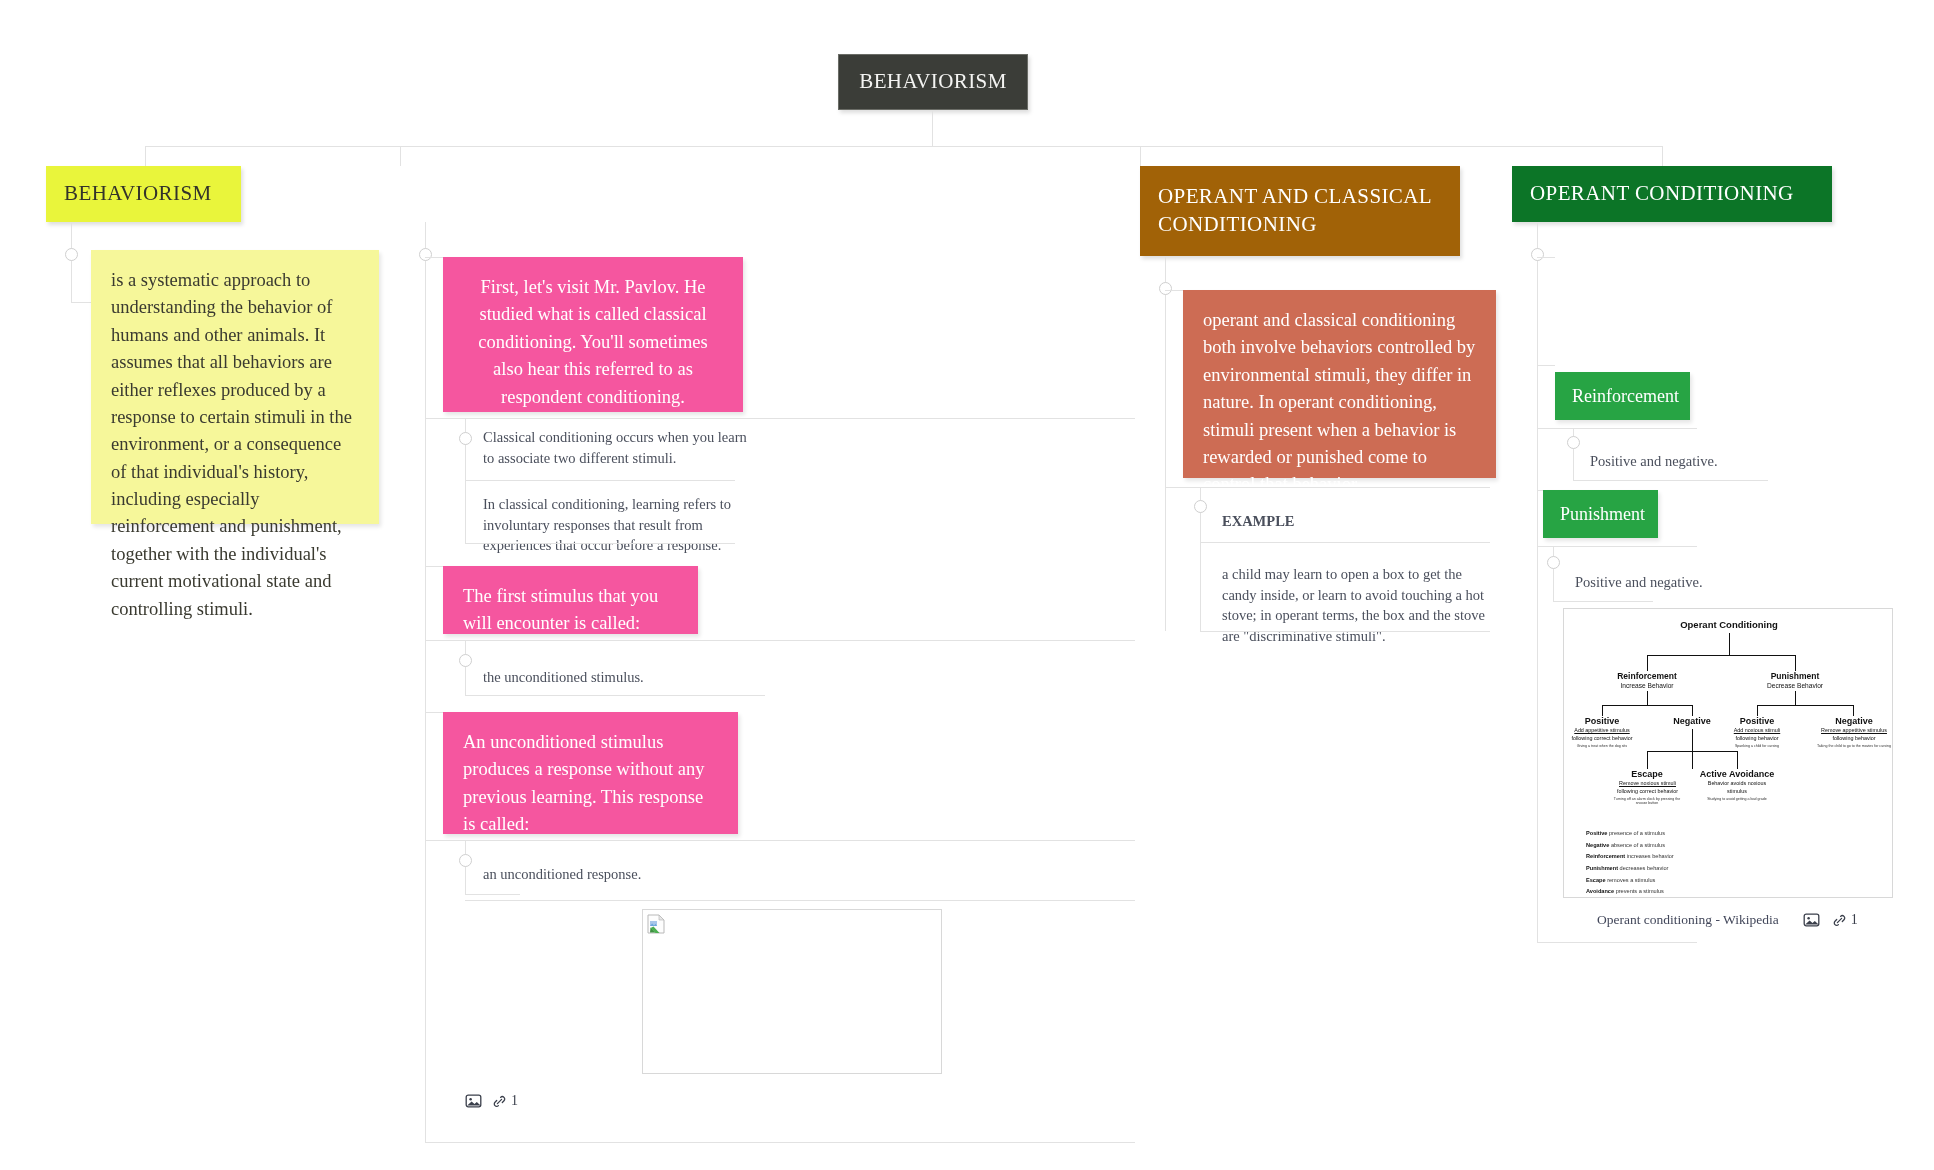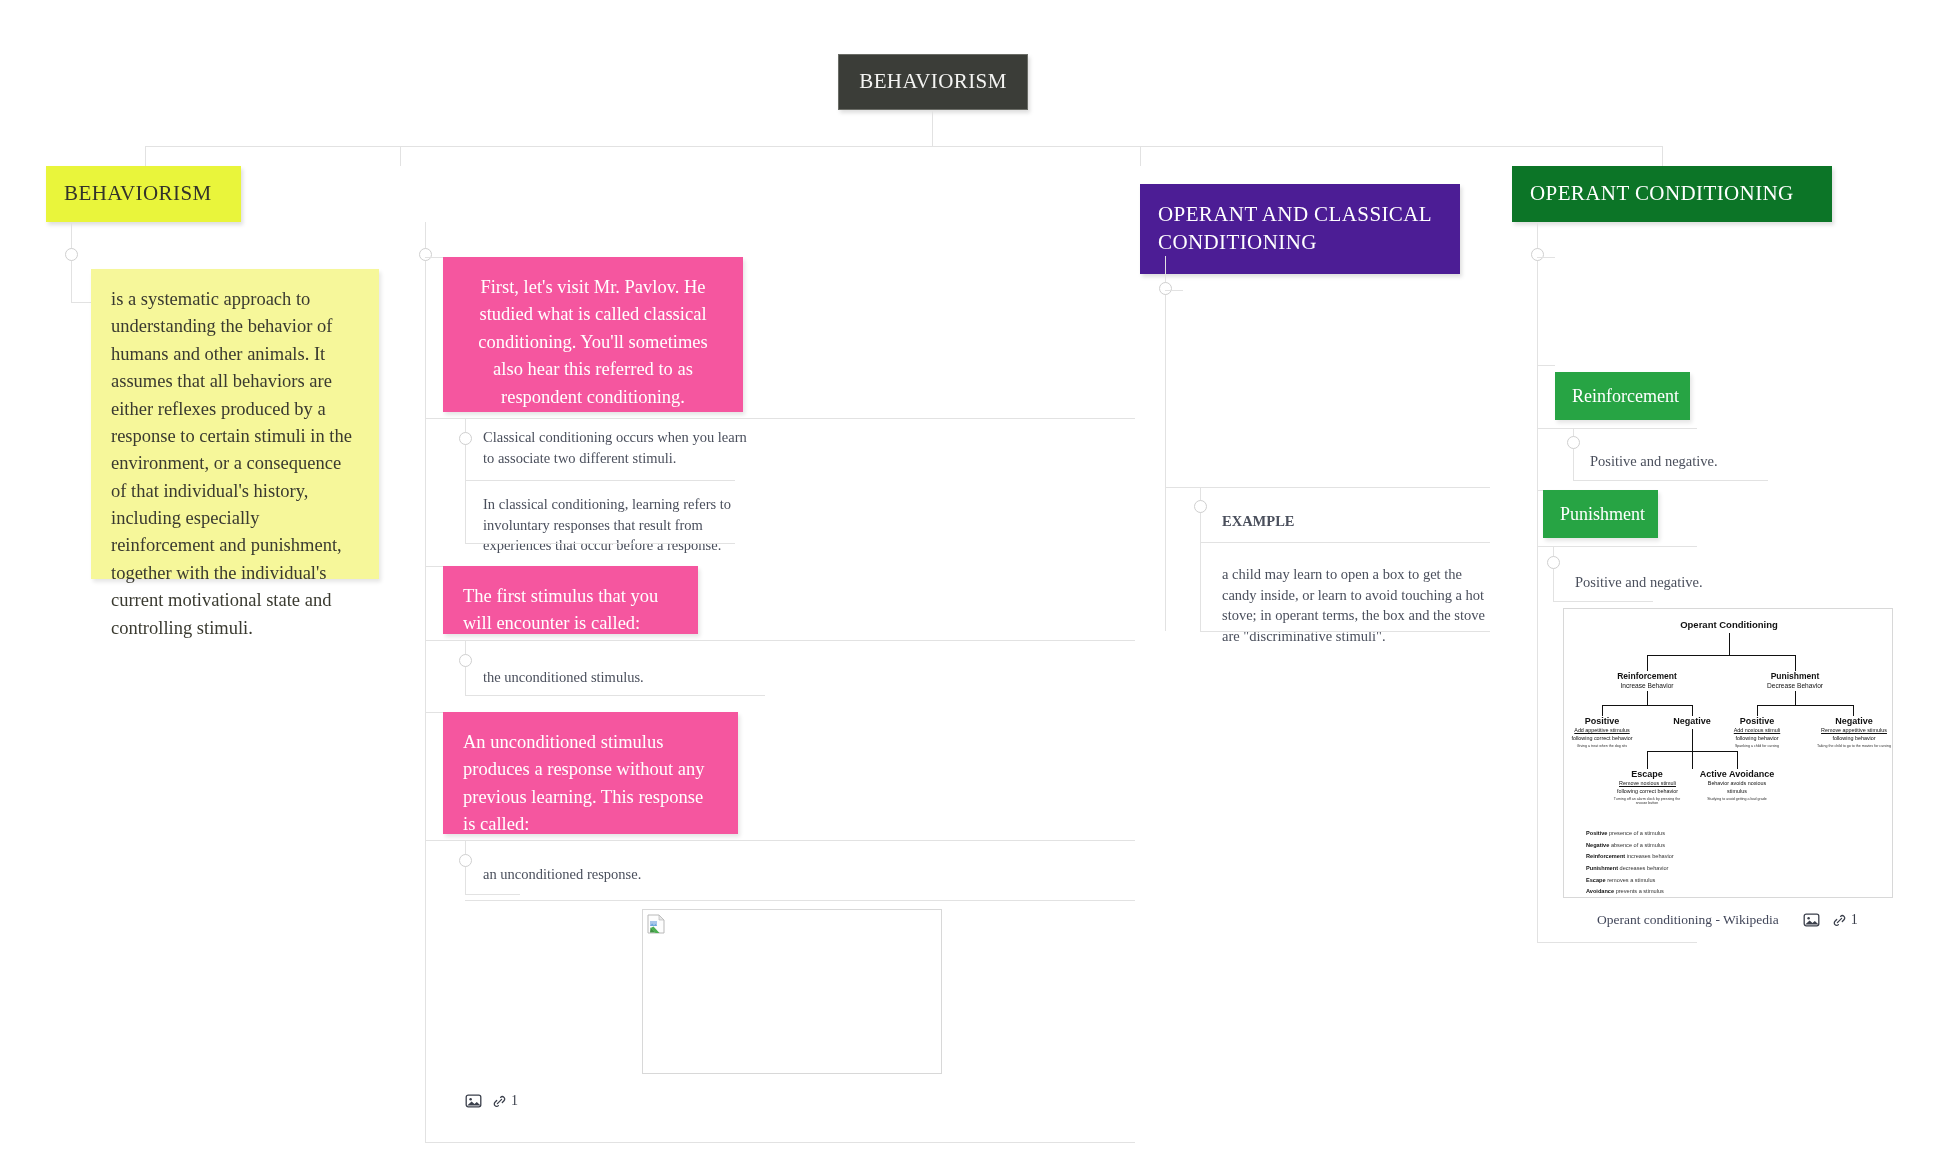--- a/index.html
+++ b/index.html
@@ -46,21 +46,21 @@
     font-size:14.5px;line-height:1.42;color:#4a4f5c;
     padding:2px 0 0 0;
   }
 
   
   .c-root{background:#3b3d38;color:#f4f4f2;border:1px solid #6a6c66;}
   .c-yellow-h{background:#e9f53b;color:#33332a;}
   .c-yellow-b{background:#f6f79a;color:#3a3a30;}
   .c-pink-h{background:#e4037e;color:#ffffff;}
   .c-pink-b{background:#f5569f;color:#ffffff;}
-  .c-red-h{background:#4c1d95;color:#ffffff;margin-top:18px;}
+  .c-red-h{background:#a16207;color:#ffffff;}
   .c-red-b{background:#cd6c54;color:#ffffff;}
   .c-green-h{background:#0c7527;color:#ffffff;}
   .c-green-b{background:#27a444;color:#ffffff;}
   .c-green-c{background:#27a444;color:#ffffff;}
 
   
   .card{position:absolute;box-sizing:border-box;}
   .card-img{
     box-sizing:border-box;border:1px solid #d8d8d8;background:#ffffff;
     position:relative;overflow:hidden;
@@ -112,21 +112,21 @@
   <div class="ln vln" style="left:400px;top:146px;height:20px;"></div>
   <div class="ln vln" style="left:1140px;top:146px;height:20px;"></div>
   <div class="ln vln" style="left:1662px;top:146px;height:20px;"></div>
 
   <div class="hdr c-yellow-h" style="left:46px;top:166px;width:195px;height:56px;display:flex;align-items:center;padding:0 0 0 18px;">
     <span>BEHAVIORISM</span>
   </div>
   <div class="ln vln" style="left:71px;top:222px;height:80px;"></div>
   <div class="ln hln" style="left:71px;top:302px;width:20px;"></div>
   <div class="knob" style="left:65px;top:248px;"></div>
-  <div class="body c-yellow-b" style="left:91px;top:269px;width:288px;height:310px;">
+  <div class="body c-yellow-b" style="left:91px;top:250px;width:288px;height:274px;">
     <span>is a systematic approach to understanding the behavior of humans and other animals. It assumes that all behaviors are either reflexes produced by a response to certain stimuli in the environment, or a consequence of that individual's history, including especially reinforcement and punishment, together with the individual's current motivational state and controlling stimuli.</span>
   </div>
 
 
   <div class="ln vln" style="left:425px;top:222px;height:920px;"></div>
   <div class="knob" style="left:419px;top:248px;"></div>
 
   <div class="ln hln" style="left:425px;top:257px;width:18px;"></div>
   <div class="body c-pink-b" style="left:443px;top:257px;width:300px;height:155px;text-align:center;">
     <span>First, let's visit Mr. Pavlov. He studied what is called classical conditioning. You'll sometimes also hear this referred to as respondent conditioning.</span>
@@ -199,20 +199,23 @@
       </span>
     </div>
   </div>
 
   <div class="hdr c-red-h" style="left:1140px;top:166px;width:320px;height:90px;display:flex;align-items:center;padding:0 18px 0 18px;">
     <span>OPERANT AND CLASSICAL CONDITIONING</span>
   </div>
   <div class="ln vln" style="left:1165px;top:256px;height:375px;"></div>
   <div class="knob" style="left:1159px;top:282px;"></div>
   <div class="ln hln" style="left:1165px;top:290px;width:18px;"></div>
+  <div class="body c-red-b" style="left:1183px;top:290px;width:313px;height:188px;">
+    <span>operant and classical conditioning both involve behaviors controlled by environmental stimuli, they differ in nature. In operant conditioning, stimuli present when a behavior is rewarded or punished come to control that behavior.</span>
+  </div>
 
   <div class="ln hln" style="left:1165px;top:487px;width:325px;"></div>
   <div class="ln vln" style="left:1200px;top:487px;height:144px;"></div>
   <div class="knob" style="left:1194px;top:500px;"></div>
   <div class="leaf" style="left:1222px;top:509px;width:265px;font-weight:bold;">
     <span>EXAMPLE</span>
   </div>
   <div class="ln hln" style="left:1200px;top:542px;width:290px;"></div>
   <div class="leaf" style="left:1222px;top:562px;width:268px;">
     <span>a child may learn to open a box to get the candy inside, or learn to avoid touching a hot stove; in operant terms, the box and the stove are "discriminative stimuli".</span>

